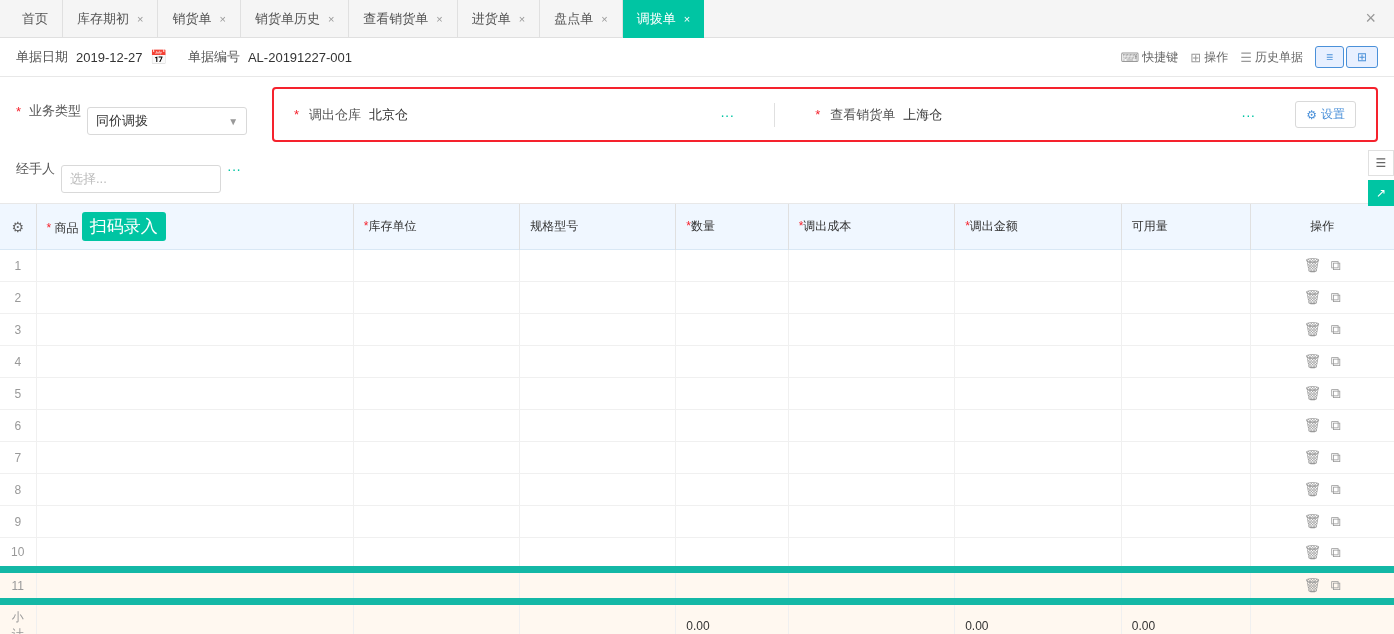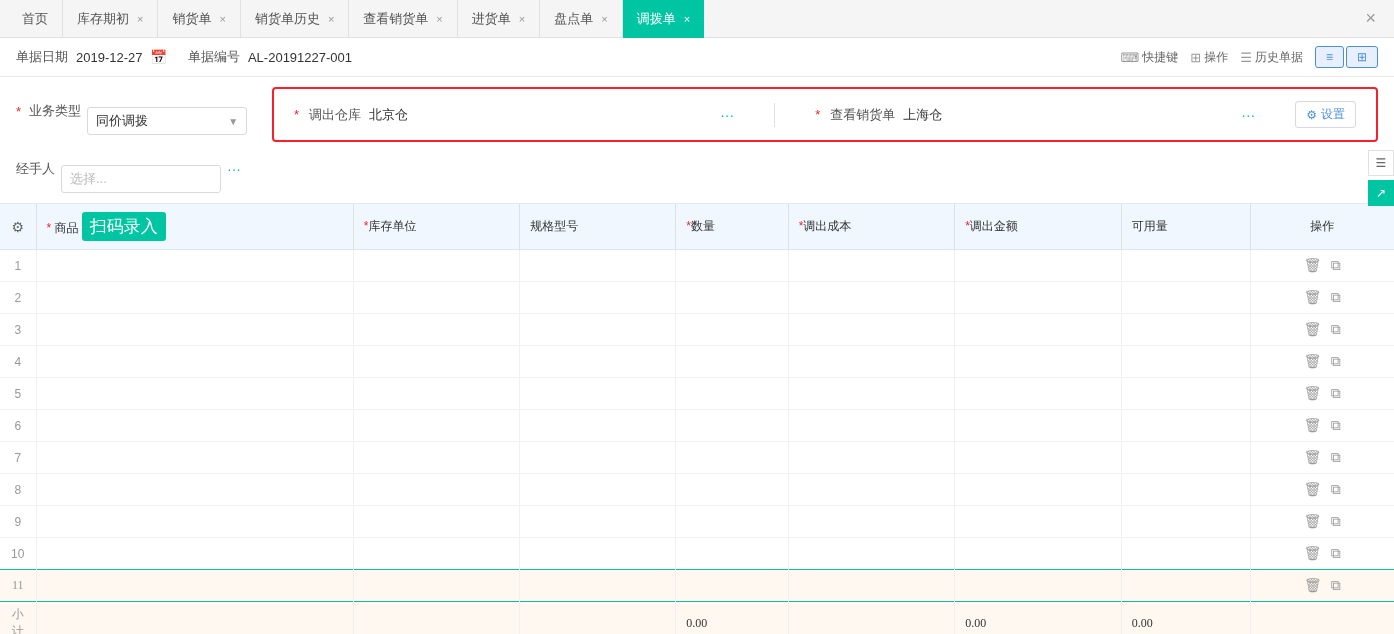--- a/index.html
+++ b/index.html
@@ -168,22 +168,21 @@
       padding: 4px 10px;
       border-right: 1px solid #f0f0f0;
       color: #333;
     }
     tbody td:last-child { border-right: none; }
     tbody td:first-child { color: #999; text-align: center; width: 36px; }
 
     .tfoot-row td {
       background: #fff8f0;
       font-weight: 500;
-      border-top: 1px solid #14b8a6;
-      font-family: Liberation Serif, serif;
+      border-top: 7px solid #14b8a6;
     }
 
     .op-btn {
       cursor: pointer;
       color: #999;
       font-size: 14px;
       padding: 0 3px;
     }
 
     .scan-btn {

